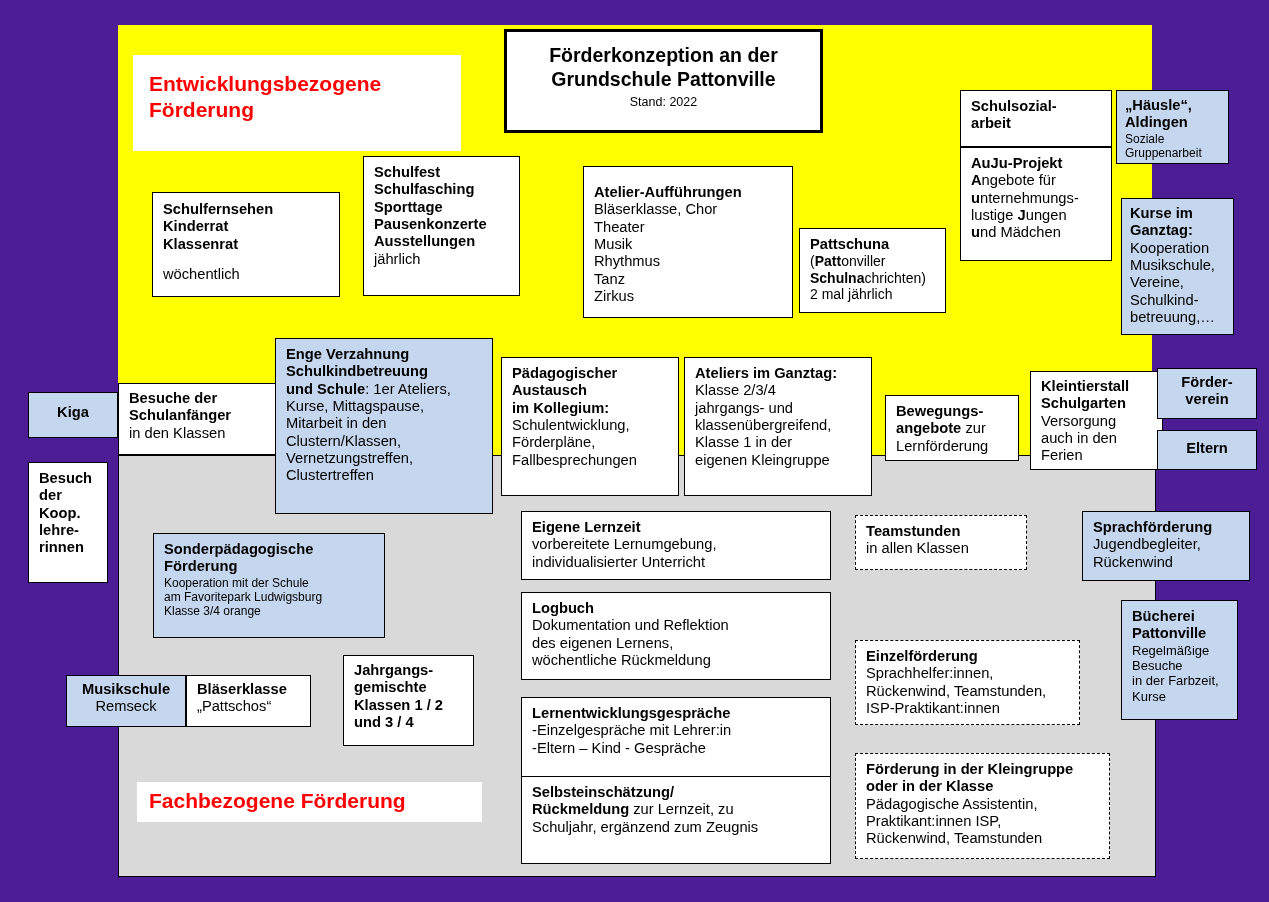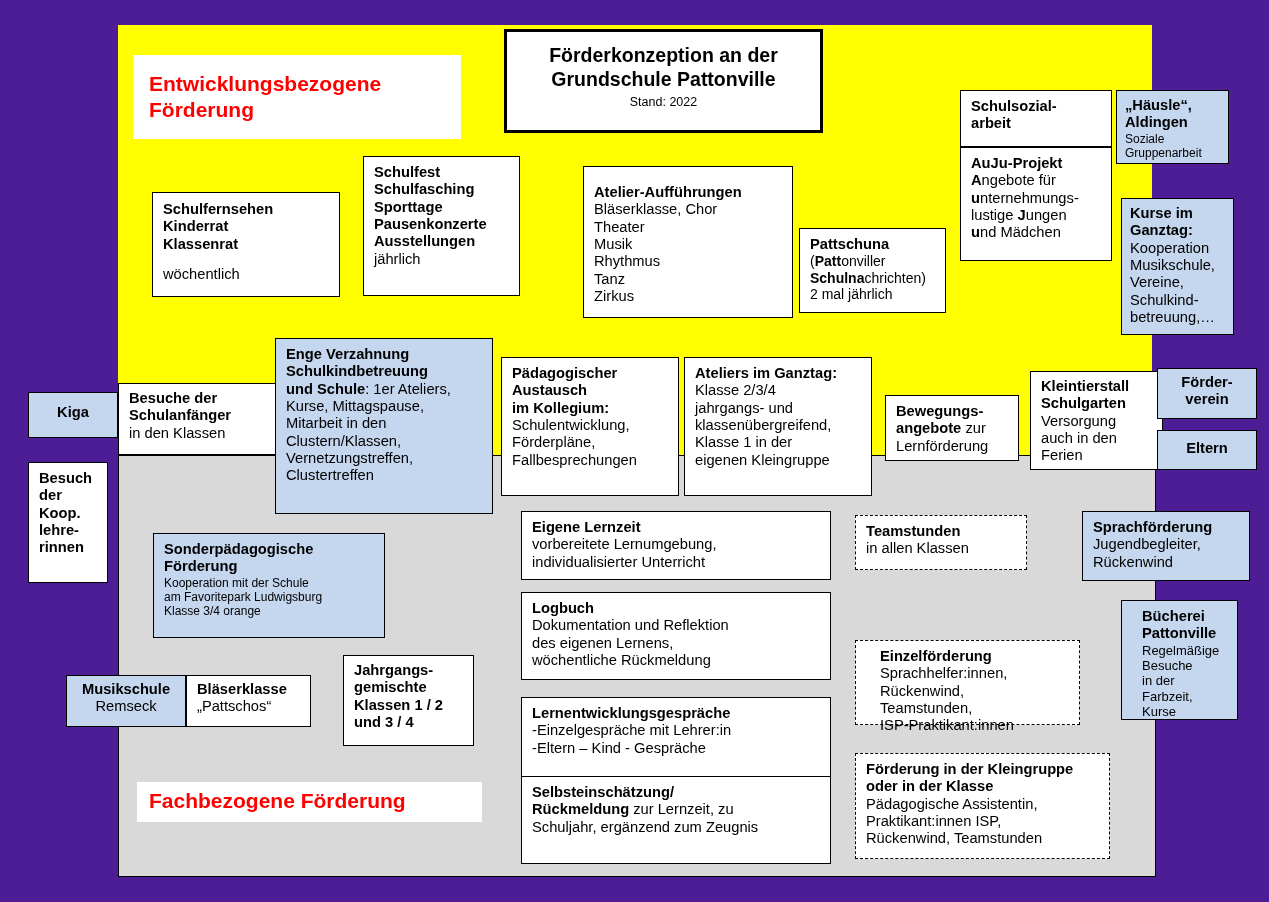--- a/index.html
+++ b/index.html
@@ -67,21 +67,21 @@
 
   <div class="abs yellow-panel"></div>
   <div class="abs gray-panel"></div>
 
   <div class="abs box thick" style="left:504px;top:29px;width:319px;height:104px;z-index:20;padding-top:12px;">
     <div class="title-main">Förderkonzeption an der</div>
     <div class="title-main">Grundschule Pattonville</div>
     <div class="title-sub">Stand: 2022</div>
   </div>
 
-  <div class="abs box plain" style="left:133px;top:55px;width:328px;height:84px;z-index:10;padding:16px 0 0 16px;">
+  <div class="abs box plain" style="left:133px;top:55px;width:328px;height:96px;z-index:10;padding:16px 0 0 16px;">
     <div class="sec-label">Entwicklungsbezogene</div>
     <div class="sec-label">Förderung</div>
   </div>
 
   <div class="abs box fs15" style="left:152px;top:192px;width:188px;height:105px;padding:8px 10px;">
     <div class="b">Schulfernsehen</div>
     <div class="b">Kinderrat</div>
     <div class="b">Klassenrat</div>
     <div style="height:13px"></div>
     <div>wöchentlich</div>
@@ -261,42 +261,42 @@
     <div class="b">Selbsteinschätzung/</div>
     <div><span class="b">Rückmeldung</span><span> zur Lernzeit, zu</span></div>
     <div>Schuljahr, ergänzend zum Zeugnis</div>
   </div>
 
   <div class="abs box dashed fs15" style="left:855px;top:515px;width:172px;height:55px;padding:7px 10px;">
     <div class="b">Teamstunden</div>
     <div>in allen Klassen</div>
   </div>
 
-  <div class="abs box dashed fs15" style="left:855px;top:640px;width:225px;height:85px;padding:7px 24px;">
+  <div class="abs box dashed fs15" style="left:855px;top:640px;width:225px;height:85px;padding:7px 10px;">
     <div class="b">Einzelförderung</div>
     <div>Sprachhelfer:innen,</div>
     <div>Rückenwind, Teamstunden,</div>
     <div>ISP-Praktikant:innen</div>
   </div>
 
   <div class="abs box dashed fs15" style="left:855px;top:753px;width:255px;height:106px;padding:7px 10px;">
     <div class="b">Förderung in der Kleingruppe</div>
     <div class="b">oder in der Klasse</div>
     <div>Pädagogische Assistentin,</div>
     <div>Praktikant:innen ISP,</div>
     <div>Rückenwind, Teamstunden</div>
   </div>
 
   <div class="abs box blue fs15" style="left:1082px;top:511px;width:168px;height:70px;padding:7px 10px;">
     <div class="b">Sprachförderung</div>
     <div>Jugendbegleiter,</div>
     <div>Rückenwind</div>
   </div>
 
-  <div class="abs box blue fs15" style="left:1121px;top:600px;width:117px;height:120px;padding:7px 20px;">
+  <div class="abs box blue fs15" style="left:1121px;top:600px;width:117px;height:120px;padding:7px 10px;">
     <div class="b">Bücherei</div>
     <div class="b">Pattonville</div>
     <div class="fs13">Regelmäßige</div>
     <div class="fs13">Besuche</div>
     <div class="fs13">in der Farbzeit,</div>
     <div class="fs13">Kurse</div>
   </div>
 
   <div class="abs box plain" style="left:137px;top:782px;width:345px;height:40px;padding:6px 0 0 12px;z-index:10;">
     <div class="sec-label">Fachbezogene Förderung</div>

